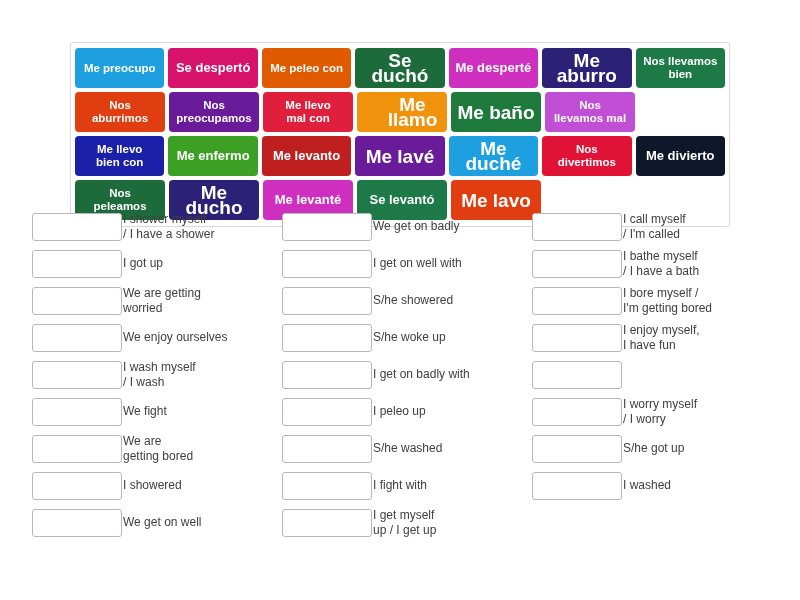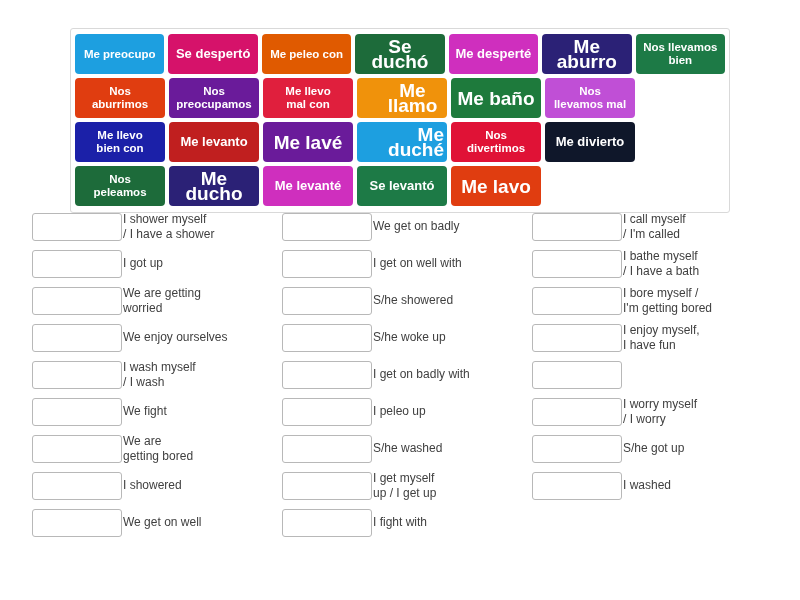--- a/index.html
+++ b/index.html
@@ -14,21 +14,21 @@
     position: relative;
     width: 800px;
     height: 600px;
     overflow: hidden;
   }
 
   
   .tile-bank {
     position: absolute;
     left: 70px;
-    top: 28px;
+    top: 42px;
     width: 660px;
     box-sizing: border-box;
     border: 1px solid #d9d9d9;
     border-radius: 3px;
     background: #ffffff;
     padding: 5px 4px 6px 4px;
   }
   .tile-rows {
     display: flex;
     flex-direction: column;
@@ -120,23 +120,24 @@
           <div class="tile size-sm" style="background: rgb(224, 31, 61);">Me llevo
 mal con</div>
           <div class="tile size-lg" style="background: rgb(240, 146, 11); padding-left: 24px;">Me llamo</div>
           <div class="tile size-lg" style="background: rgb(30, 122, 60);">Me baño</div>
           <div class="tile size-sm" style="background: rgb(192, 79, 214);">Nos
 llevamos mal</div>
         </div>
         <div class="tile-row">
           <div class="tile size-sm" style="background: rgb(27, 32, 168);">Me llevo
 bien con</div>
+          <div class="tile size-md" style="background: rgb(60, 160, 36);">Me enfermo</div>
           <div class="tile size-md" style="background: rgb(192, 31, 31);">Me levanto</div>
           <div class="tile size-lg" style="background: rgb(106, 27, 154);">Me lavé</div>
-          <div class="tile size-lg" style="background: rgb(29, 159, 224); text-align: right;">Me duché</div>
+          <div class="tile size-lg" style="background: rgb(29, 159, 224);">Me duché</div>
           <div class="tile size-sm" style="background: rgb(224, 18, 54);">Nos
 divertimos</div>
           <div class="tile size-md" style="background: #0f172a;">Me divierto</div>
         </div>
         <div class="tile-row">
           <div class="tile size-sm" style="background: rgb(29, 107, 58);">Nos
 peleamos</div>
           <div class="tile size-lg" style="background: rgb(43, 33, 118);">Me ducho</div>
           <div class="tile size-md" style="background: rgb(207, 47, 190);">Me levanté</div>
           <div class="tile size-md" style="background: rgb(29, 122, 70);">Se levantó</div>
@@ -210,29 +211,29 @@
           <div class="answer-text">I get on badly with</div>
         </div>
         <div class="answer">
           <div class="drop-slot"></div>
           <div class="answer-text">I peleo up</div>
         </div>
         <div class="answer">
           <div class="drop-slot"></div>
           <div class="answer-text">S/he washed</div>
         </div>
+        <div class="answer">
+          <div class="drop-slot"></div>
+          <div class="answer-text">I fight with</div>
+        </div>
         <div class="answer tall">
           <div class="drop-slot"></div>
           <div class="answer-text">I get myself
 up / I get up</div>
         </div>
-        <div class="answer">
-          <div class="drop-slot"></div>
-          <div class="answer-text">I fight with</div>
-        </div>
       </div>
     <div class="answer-column">
         <div class="answer tall">
           <div class="drop-slot"></div>
           <div class="answer-text">I call myself
 / I'm called</div>
         </div>
         <div class="answer tall">
           <div class="drop-slot"></div>
           <div class="answer-text">I bathe myself

